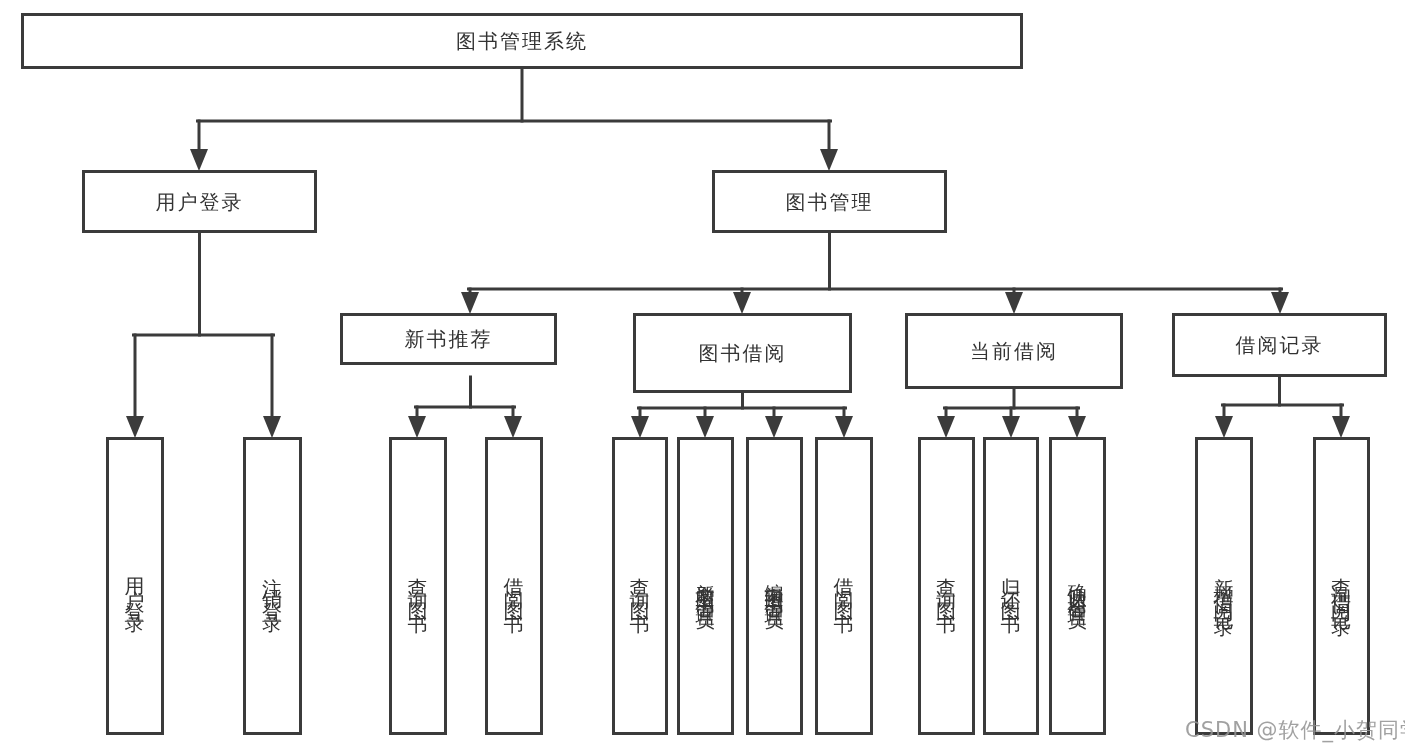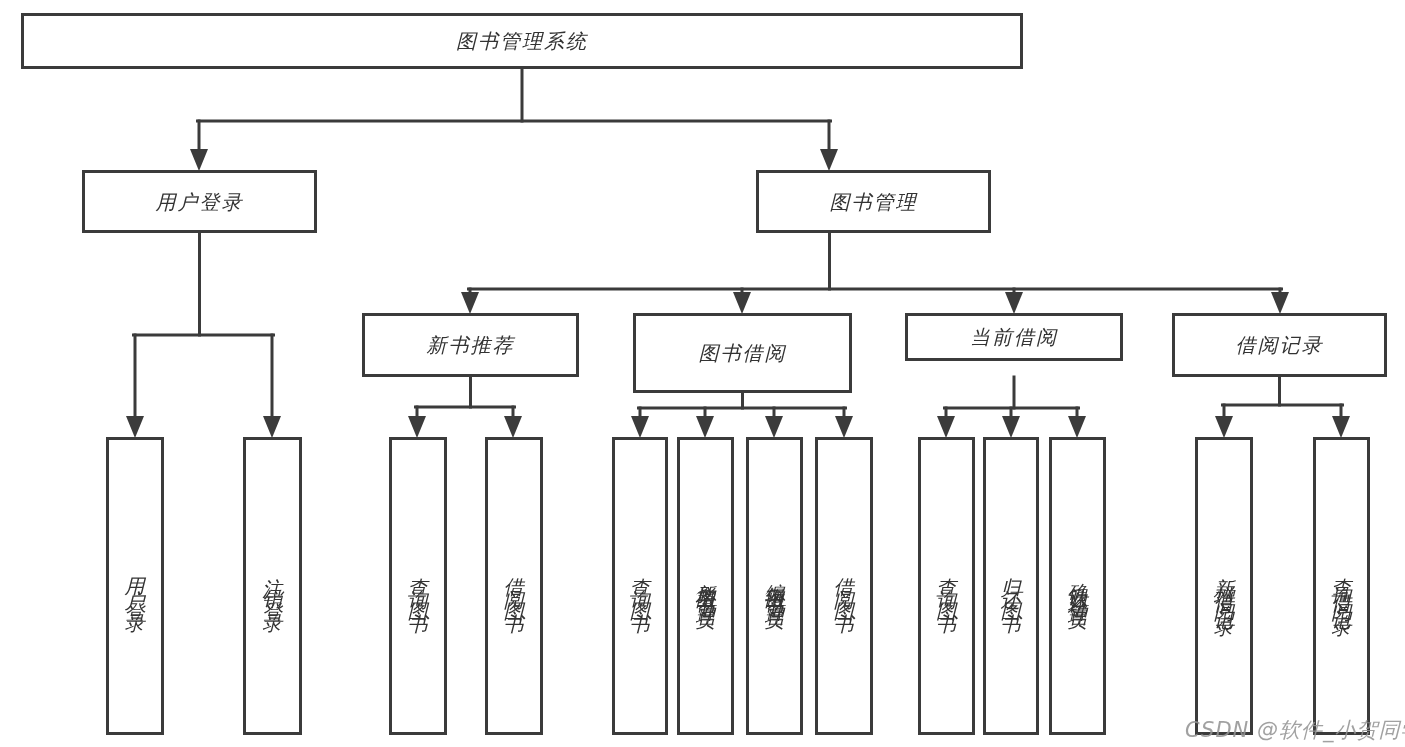--- a/index.html
+++ b/index.html
@@ -1,18 +1,18 @@
 <!DOCTYPE html>
 <html><head>
 <meta charset="utf-8">
 <style>
   html,body{margin:0;padding:0;background:#fff;}
   #canvas{
     position:relative;width:1405px;height:747px;background:#ffffff;
-    font-family:"DejaVu Sans","Liberation Sans",sans-serif;overflow:hidden;font-style:italic;
+    font-family:"DejaVu Sans","Liberation Sans",sans-serif;overflow:hidden;
   }
   .node{
     position:absolute;box-sizing:border-box;border:3px solid #3b3b3b;background:#fff;
     display:flex;align-items:center;justify-content:center;
     color:#333333;font-size:20px;letter-spacing:2px;line-height:1;white-space:nowrap;
   }
   .leaf{
     position:absolute;box-sizing:border-box;border:3px solid #3b3b3b;background:#fff;
     top:437px;height:298px;display:flex;align-items:center;justify-content:center;
     color:#333333;
@@ -94,25 +94,25 @@
     <line x1="1222.5" y1="405" x2="1342.5" y2="405"></line>
     <line x1="1224" y1="405" x2="1224" y2="418"></line>
     <line x1="1341" y1="405" x2="1341" y2="418"></line>
     <polygon points="1215,416 1233,416 1224,438"></polygon>
     <polygon points="1332,416 1350,416 1341,438"></polygon>
   </svg>
 
   <div class="node" style="left:21px;top:13px;width:1002px;height:56px;">图书管理系统</div>
 
   <div class="node" style="left:82px;top:170px;width:235px;height:63px;">用户登录</div>
-  <div class="node" style="left:712px;top:170px;width:235px;height:63px;margin-left:44px;">图书管理</div>
+  <div class="node" style="left:712px;top:170px;width:235px;height:63px;">图书管理</div>
 
-  <div class="node" style="left:362px;top:313px;width:217px;height:64px;">新书推荐</div>
+  <div class="node" style="left:340px;top:313px;width:217px;height:52px;">新书推荐</div>
   <div class="node" style="left:633px;top:313px;width:219px;height:80px;">图书借阅</div>
-  <div class="node" style="left:905px;top:313px;width:218px;height:48px;">当前借阅</div>
+  <div class="node" style="left:905px;top:313px;width:218px;height:76px;">当前借阅</div>
   <div class="node" style="left:1172px;top:313px;width:215px;height:64px;">借阅记录</div>
 
   <div class="leaf v-short" style="left:106px;width:58px;">
     <span class="vtext">用户登录</span>
   </div>
   <div class="leaf v-short" style="left:243px;width:59px;">
     <span class="vtext">注销登录</span>
   </div>
 
   <div class="leaf v-short" style="left:389px;width:58px;">

